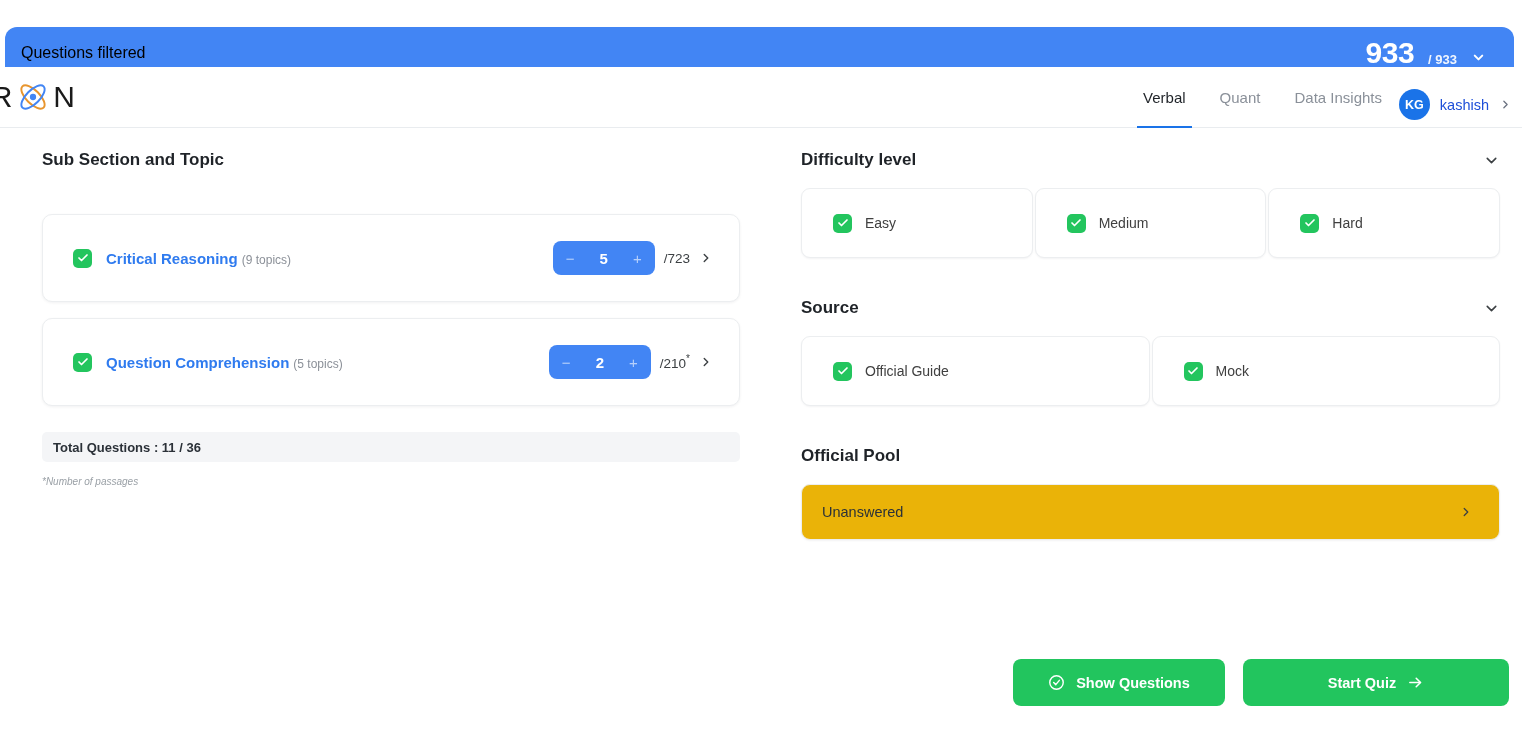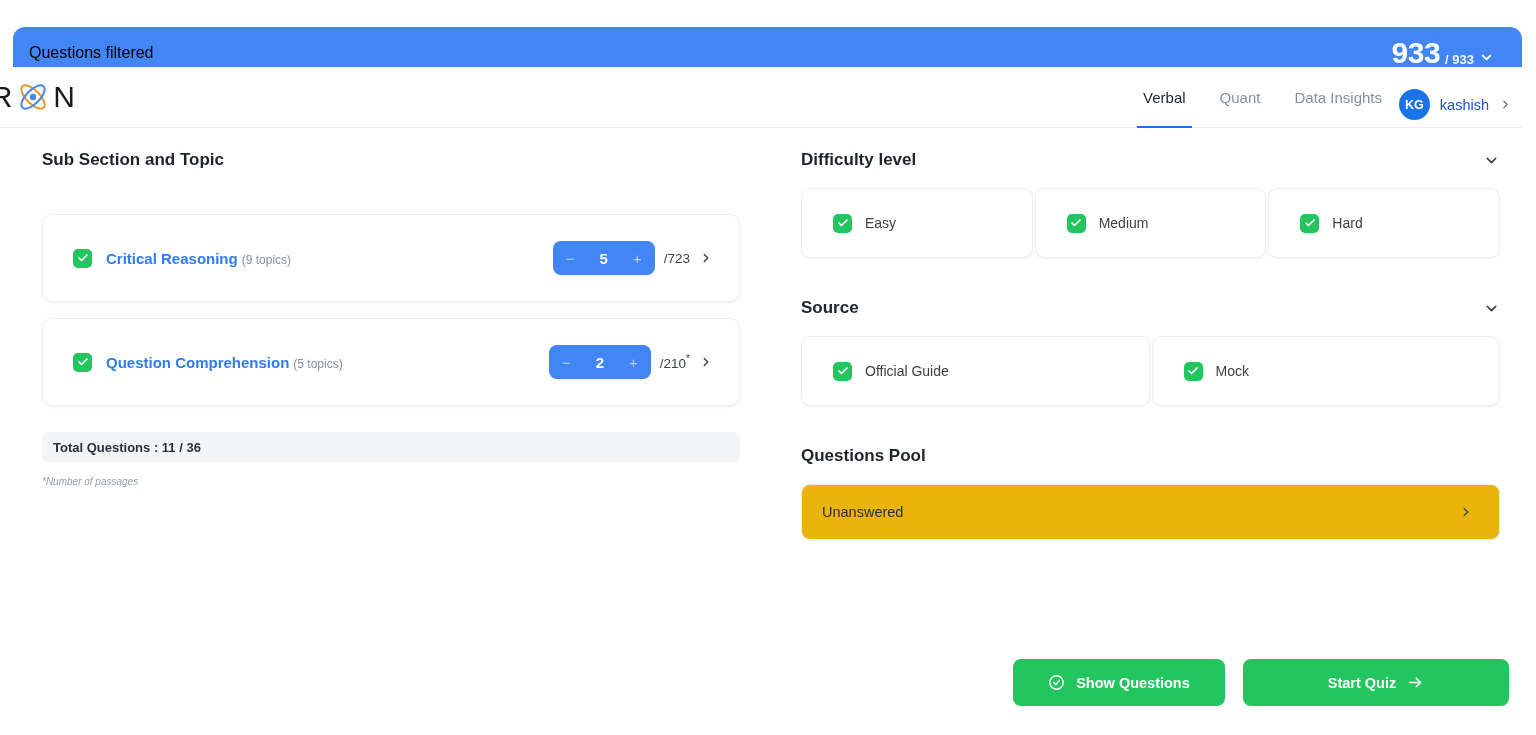--- a/index.html
+++ b/index.html
@@ -6,26 +6,26 @@
   html, body {
     width: 1536px; height: 735px;
     background: #ffffff;
     font-family: "Liberation Sans", sans-serif;
     overflow: hidden;
   }
   .page { position: relative; width: 1536px; height: 735px; background: #fff; }
 
   
   .banner {
-    position: absolute; left: 13px; top: 27px; width: 1509px; height: 52px;
+    position: absolute; left: 5px; top: 27px; width: 1509px; height: 52px;
     background: #4285f4; border-radius: 12px 12px 0 0;
     display: flex; align-items: center; justify-content: space-between;
     padding: 0 28px 0 16px; overflow: hidden; z-index: 5;
   }
-  .banner-right { display: flex; align-items: flex-end; gap: 5px; color: #fff; }
+  .banner-right { display: flex; align-items: flex-end; gap: 14px; color: #fff; }
   .banner-big { font-size: 30px; font-weight: bold; line-height: 1; letter-spacing: -.5px; }
   .banner-small { font-size: 13px; font-weight: bold; padding-bottom: 1px; opacity: .92; }
   .banner-chev { width: 15px; height: 15px; margin-bottom: 3px; }
 
   
   .header {
     position: absolute; left: 0; top: 67px; width: 1522px; height: 61px;
     background: #fff; border-bottom: 1px solid #e9ecef;
     display: flex; align-items: center; z-index: 6;
   }
@@ -283,21 +283,21 @@
                 <polyline points="20 6 9 17 4 12"></polyline>
               </svg>
             </div>
           <span class="opt-label">Mock</span>
         </div>
       </div>
 
       <div class="gap-lg"></div>
 
       <div class="sec-head">
-        <span class="section-title">Questions Pool</span>
+        <span class="section-title">Official Pool</span>
       </div>
       <div class="pool-card">
         <span class="pool-label">Unanswered</span>
         <svg class="chev-right" viewBox="0 0 24 24" fill="none" stroke="currentColor" stroke-width="2.2" stroke-linecap="round" stroke-linejoin="round">
             <polyline points="9 18 15 12 9 6"></polyline>
           </svg>
       </div>
     </div>
   </div>
 

